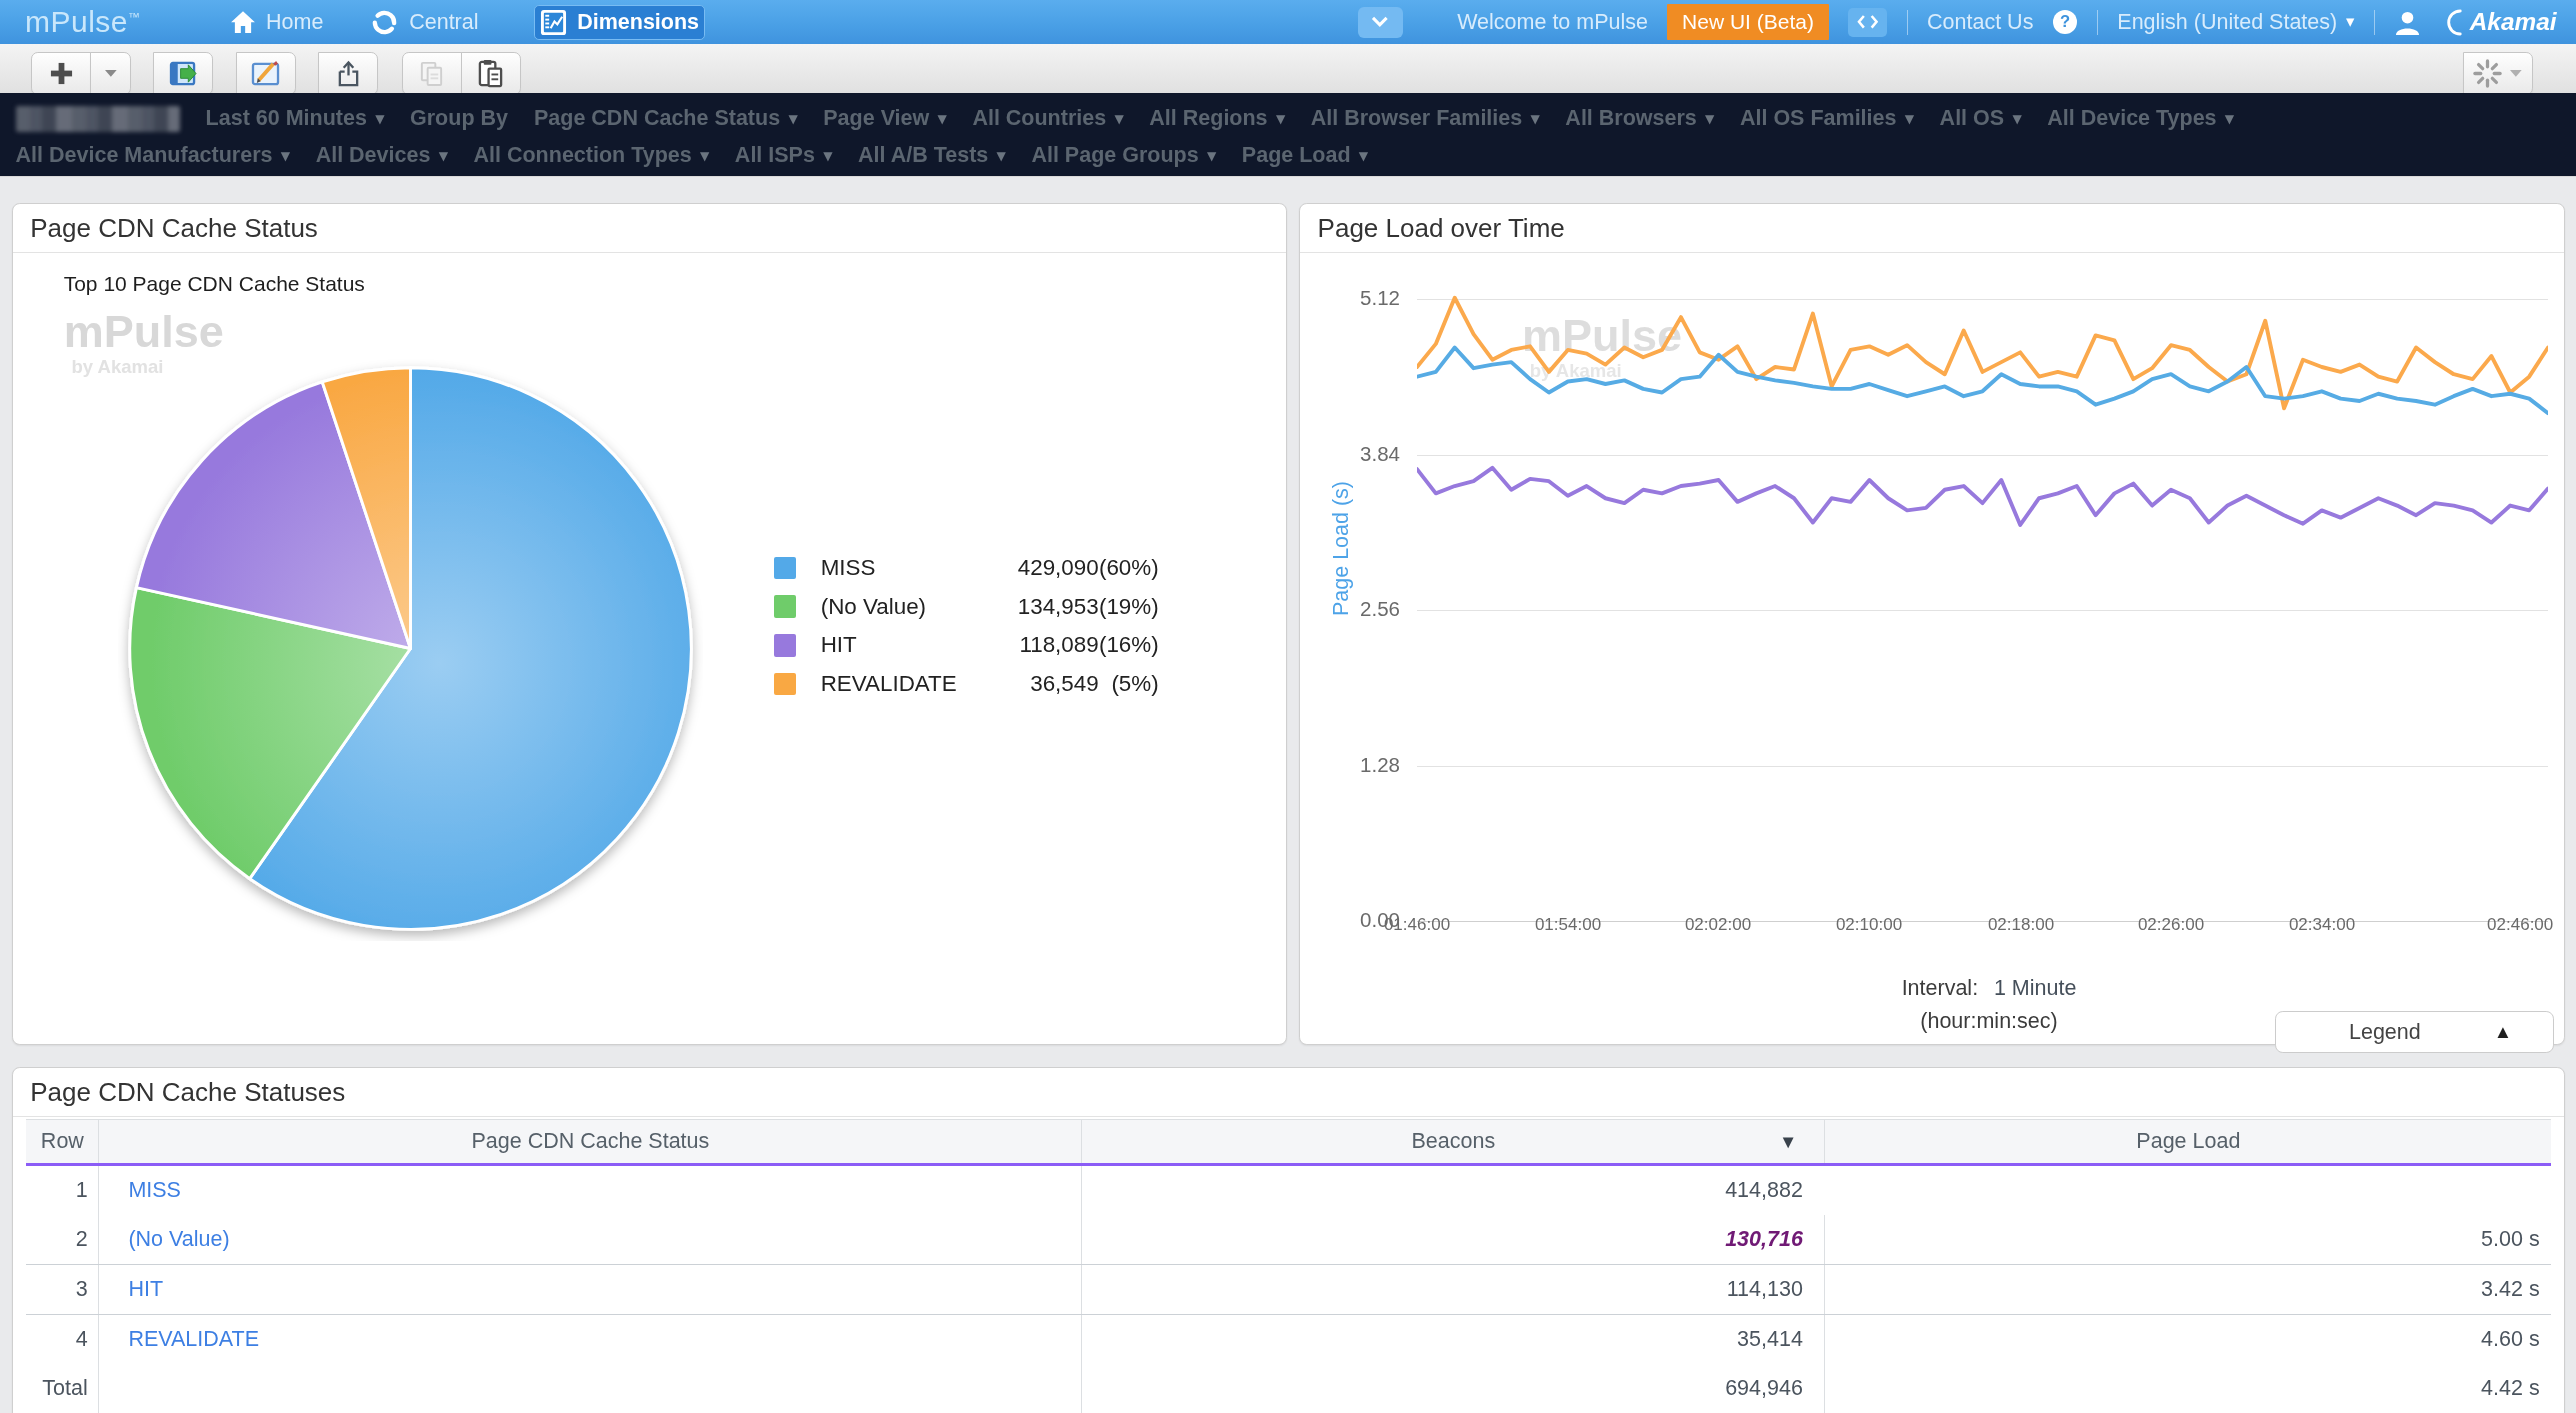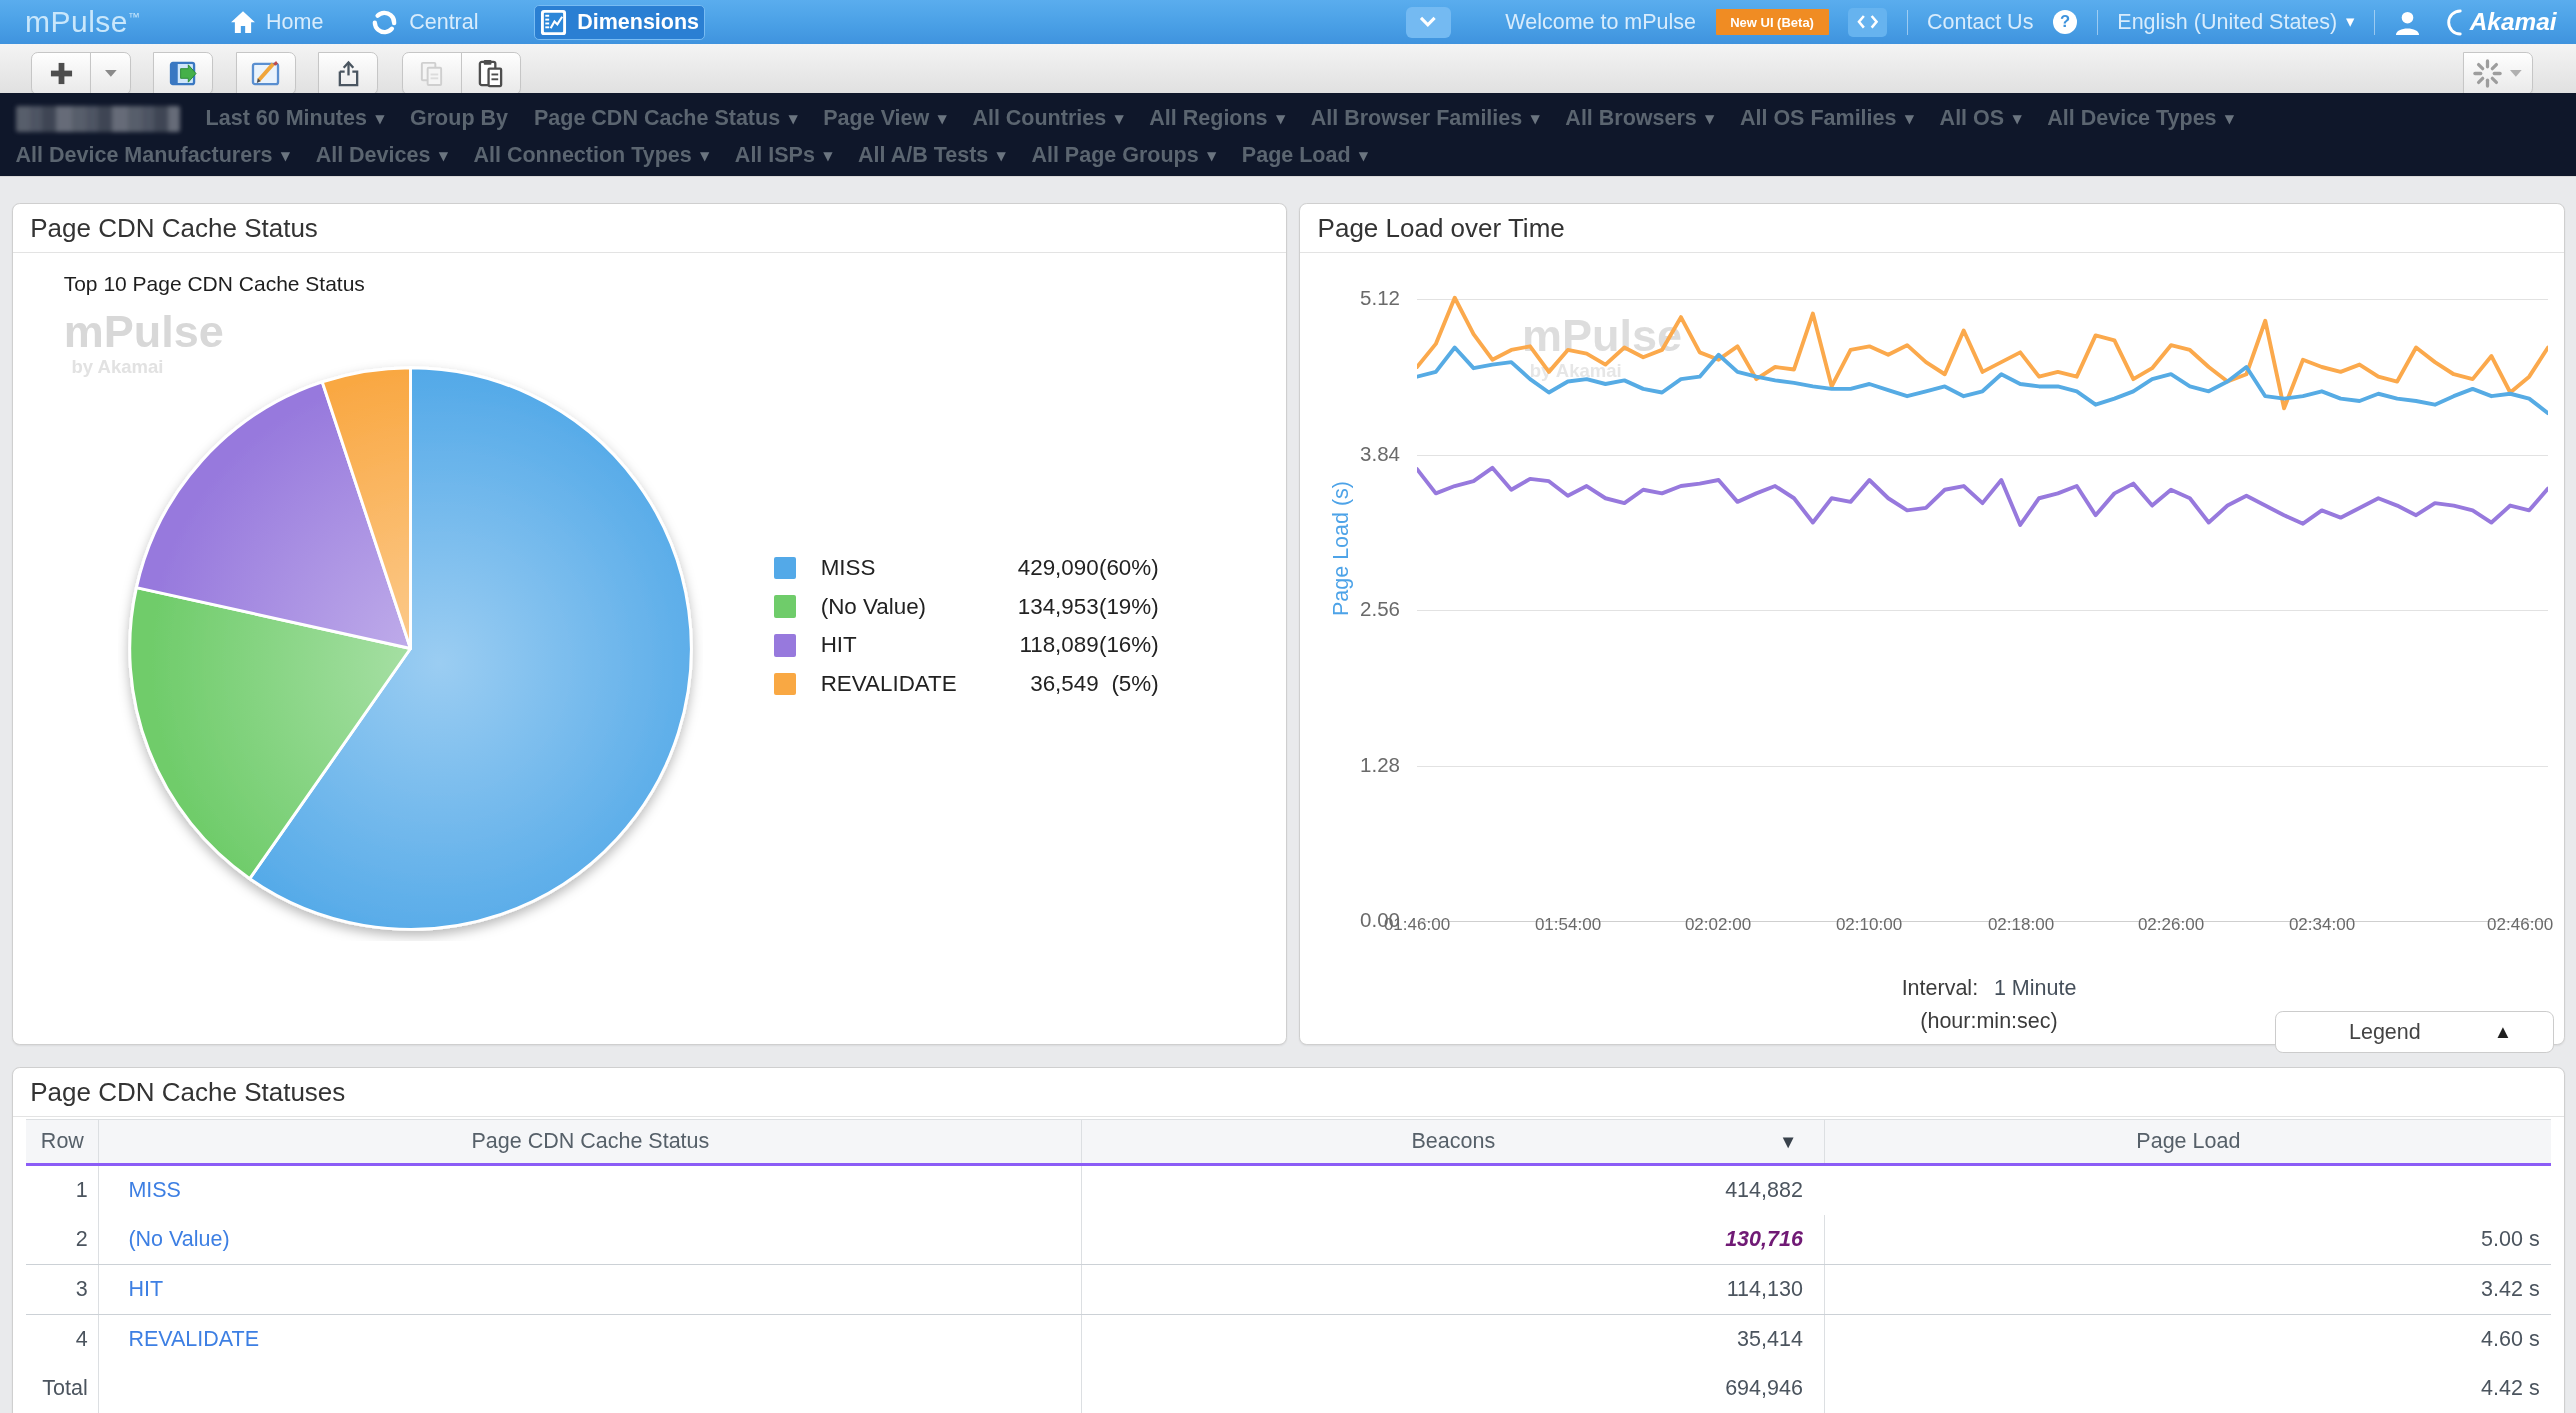--- a/index.html
+++ b/index.html
@@ -14,21 +14,21 @@
   .logo { margin-left:25px; font-size:30px; color:#c9e7fb; letter-spacing:0.5px; }
   .logo sup { font-size:11.7px; color:#c9e7fb; }
   .nav-item { display:flex; align-items:center; gap:9.8px; cursor:pointer; }
   .nav-home { margin-left:90px; }
   .nav-central { margin-left:47px; }
   .dim-tab { margin-left:55px; height:35px; padding:0 5px; display:flex; align-items:center; gap:10.7px;
     background:#2a7fd3; border:1px solid #78bcf3; border-radius:4.9px; color:#fff; font-weight:bold; }
   .nav-right { margin-left:auto; display:flex; align-items:center; gap:19.5px; margin-right:19.5px; }
   .chev-btn { width:45px; height:31px; background:#74baf2; border-radius:5.9px;
     display:flex; align-items:center; justify-content:center; margin-right:35px; }
-  .newui-btn { background:#f08c23; color:#fff; border-radius:1px; padding:5.9px 14.6px; font-size:13px; font-weight:bold; }
+  .newui-btn { background:#f08c23; color:#fff; border-radius:1px; padding:5.9px 14.6px; font-size:21px; font-weight:normal; }
   .code-btn { width:39px; height:29px; background:#66b3ef; border-radius:4.9px; display:flex; align-items:center; justify-content:center; }
   .nav-divider { width:1px; height:25px; background:rgba(255,255,255,.45); }
   .q-bubble { width:24.4px; height:24.4px; border-radius:50%; background:#fff; color:#3e93dd;
     font-weight:bold; font-size:16.6px; display:flex; align-items:center; justify-content:center; }
   .lang { display:flex; align-items:center; gap:8.8px; }
   .brand { display:flex; align-items:center; gap:3.9px; color:#fff; font-style:italic; font-weight:bold; font-size:24.4px; }
 
   
   .toolbar { position:absolute; left:0; top:44px; width:100%; height:59px;
     background:linear-gradient(#f4f4f4,#dddddd); border-bottom:1px solid #bfbfbf;

